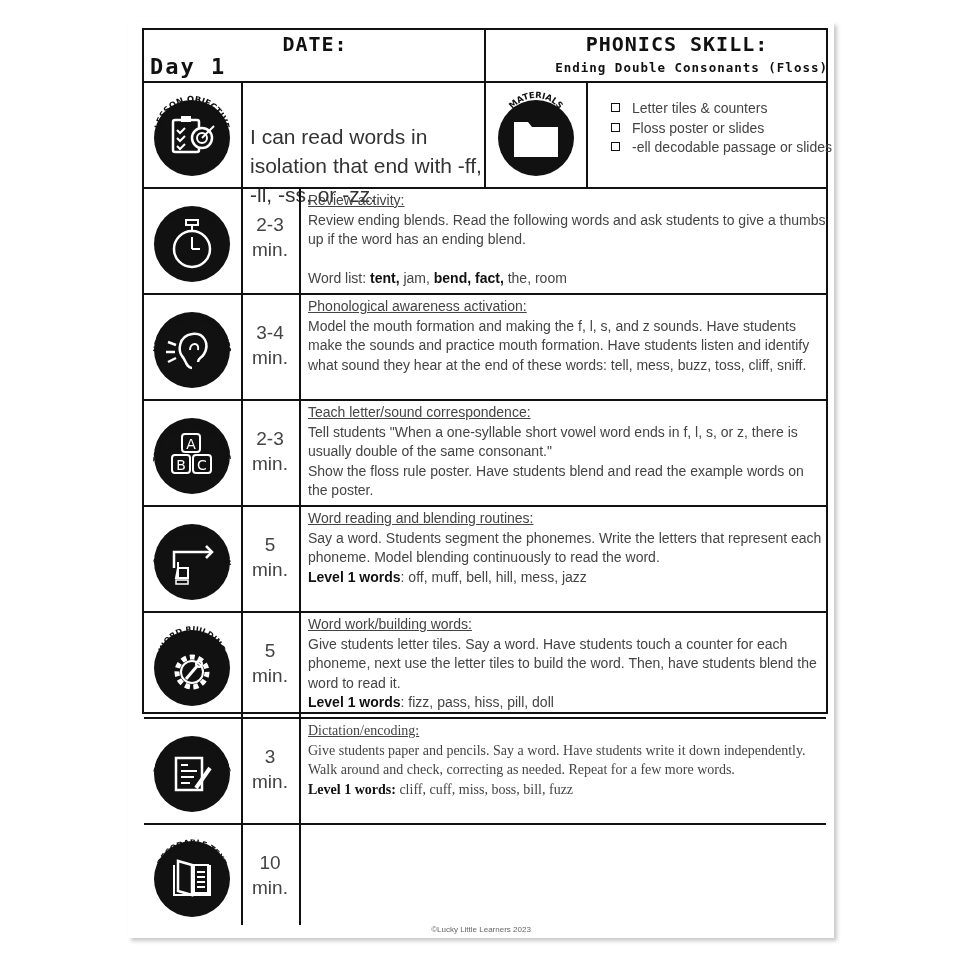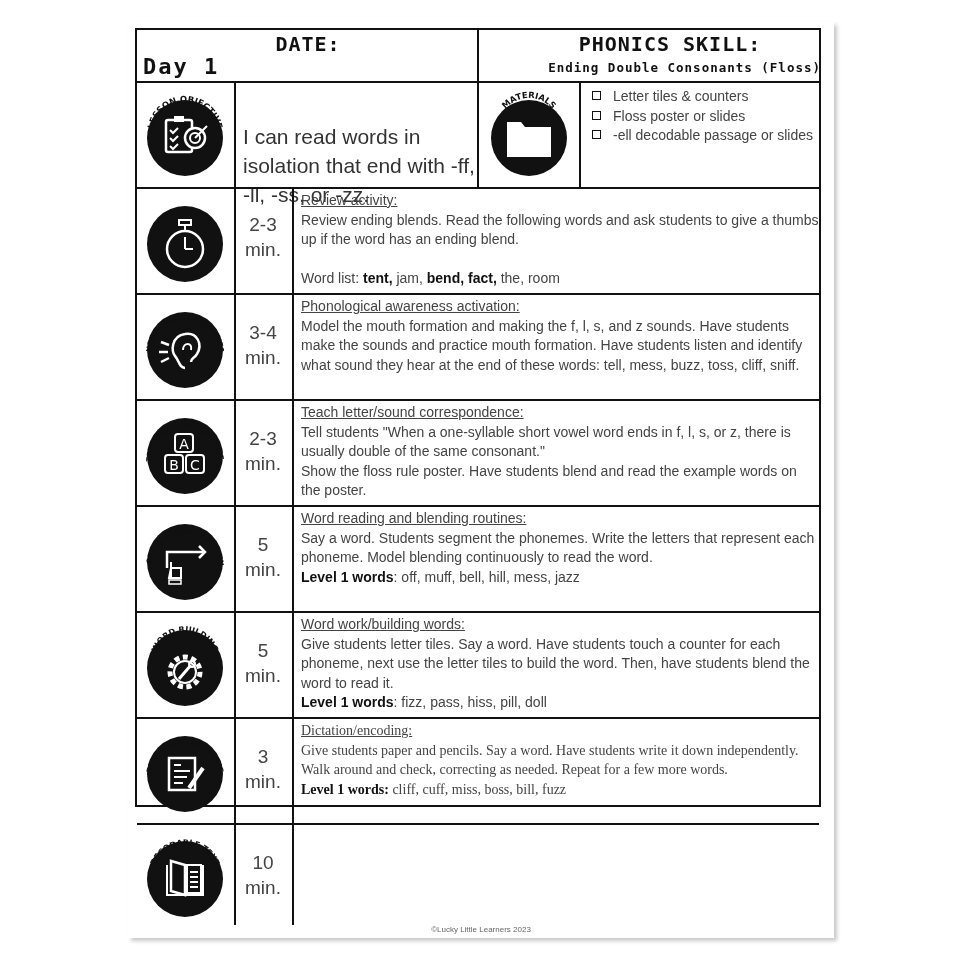--- a/index.html
+++ b/index.html
@@ -6,37 +6,37 @@
     body {
       width:960px; height:960px; background:#ffffff; position:relative;
       font-family:"DejaVu Sans", sans-serif; color:#222;
     }
     .page {
       position:absolute; left:128px; top:22px; width:706px; height:916px;
       background:#fff;
       box-shadow: 3px 3px 4px rgba(0,0,0,0.22);
     }
     .sheet {
-      position:absolute; left:7px; top:6px; width:686px; height:779px;
+      position:absolute; left:14px; top:6px; width:686px; height:686px;
       border:2px solid #111; box-sizing:border-box;
     }
     .hline { position:absolute; height:2px; background:#111; }
     .vline { position:absolute; width:2px; background:#111; }
 
     .date-label { position:absolute; left:0; width:342px; top:2px; text-align:center;
       font-family:"DejaVu Sans Mono", monospace; font-weight:bold; font-size:20px; letter-spacing:1px; color:#111; }
     .day-label { position:absolute; left:6px; top:24px; font-family:"DejaVu Sans Mono", monospace; font-weight:bold; font-size:22px; letter-spacing:2px; color:#111; }
     .skill-label { position:absolute; left:342px; width:342px; top:2px; text-align:center;
       font-family:"DejaVu Sans Mono", monospace; font-weight:bold; font-size:20px; letter-spacing:1px; color:#111;padding-left:20px; }
     .skill-sub { position:absolute; left:342px; width:342px; top:30px; text-align:right;
       font-family:"DejaVu Sans Mono", monospace; font-weight:bold; font-size:12.5px; letter-spacing:1px; color:#111; }
 
     .objective-text { position:absolute; left:106px; top:56px; width:232px; font-family:"Liberation Sans", sans-serif;
       font-size:21px; line-height:29px; color:#333; font-weight:300;margin-top:36px; }
-    .materials { position:absolute; left:452px; top:57px; width:230px; list-style:none; margin:0; padding:0;
+    .materials { position:absolute; left:452px; top:57px; width:230px; list-style:none; margin:12px; padding:0;
       font-family:"Liberation Sans", sans-serif; font-size:14px; line-height:19.5px; color:#444; }
     .materials li { position:relative; padding-left:24px; }
     .materials li .box { position:absolute; left:3px; top:4px; width:9px; height:9px; border:1.5px solid #111; box-sizing:border-box; }
 
     .icon-wrap { position:absolute; width:84px; height:96px; }
     .icon-wrap svg { position:absolute; left:0; top:0; }
     .time { position:absolute; left:98px; width:56px; text-align:center; font-family:"Liberation Sans", sans-serif;
       font-size:19px; line-height:25px; color:#444; }
     .desc { position:absolute; left:164px; width:518px; font-family:"Liberation Sans", sans-serif; font-size:14px;
       line-height:19.6px; color:#444; }

